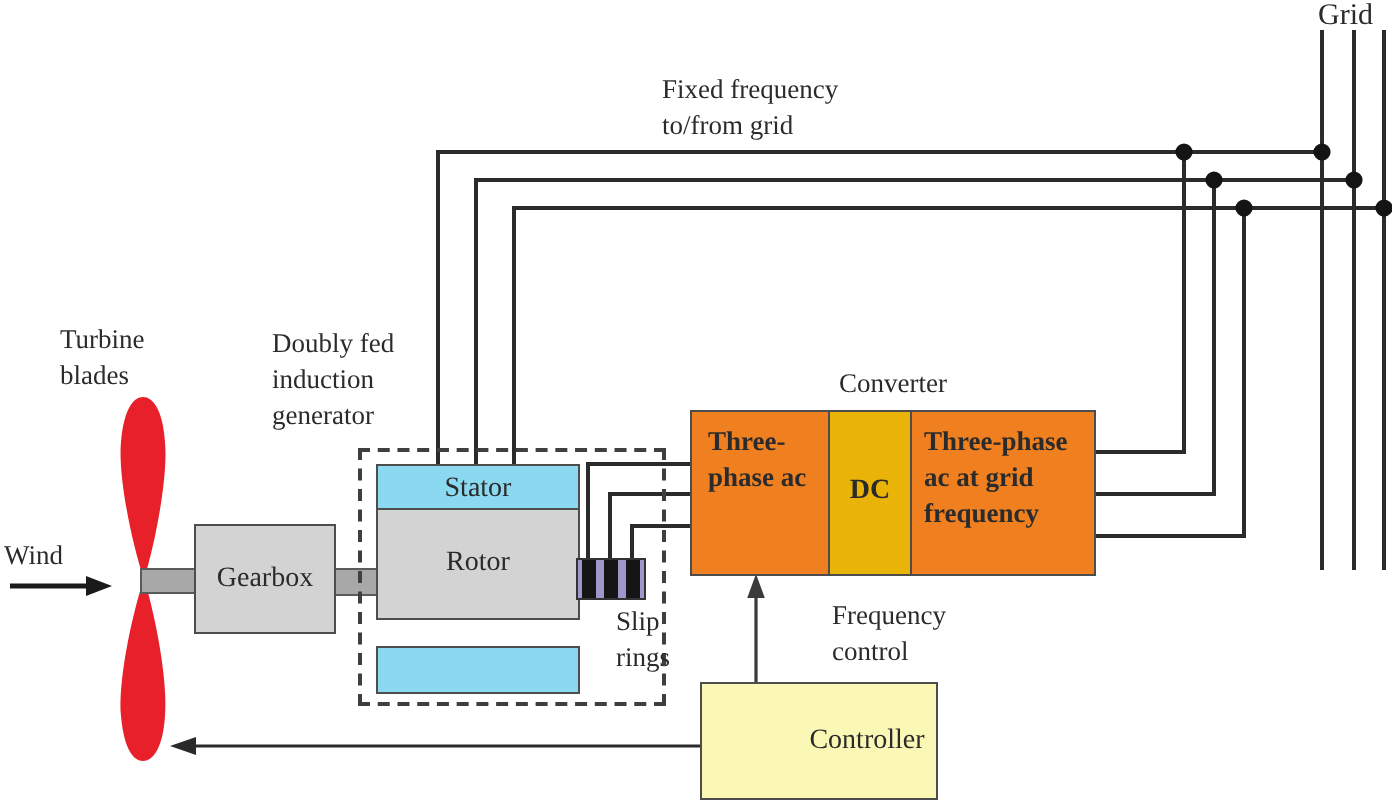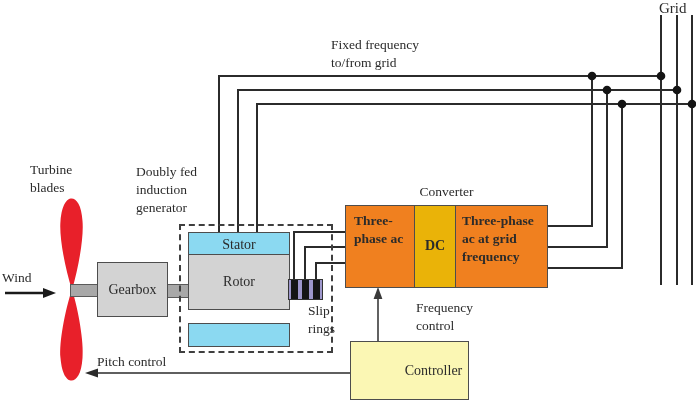--- a/index.html
+++ b/index.html
@@ -137,17 +137,16 @@
   </div>
 
   <div class="dfig-dash"></div>
 
   <div class="label grid-label">Grid</div>
   <div class="label fixed-freq">Fixed frequency to/from grid</div>
   <div class="label turbine-label">Turbine blades</div>
   <div class="label dfig-label">Doubly fed induction generator</div>
   <div class="label conv-title">Converter</div>
   <div class="label wind-label">Wind</div>
-  <div class="label pitch-label">Pitch control</div>
   <div class="label slip-label">Slip rings</div>
   <div class="label freq-label">Frequency control</div>
 
 </div>
 
 </body></html>

